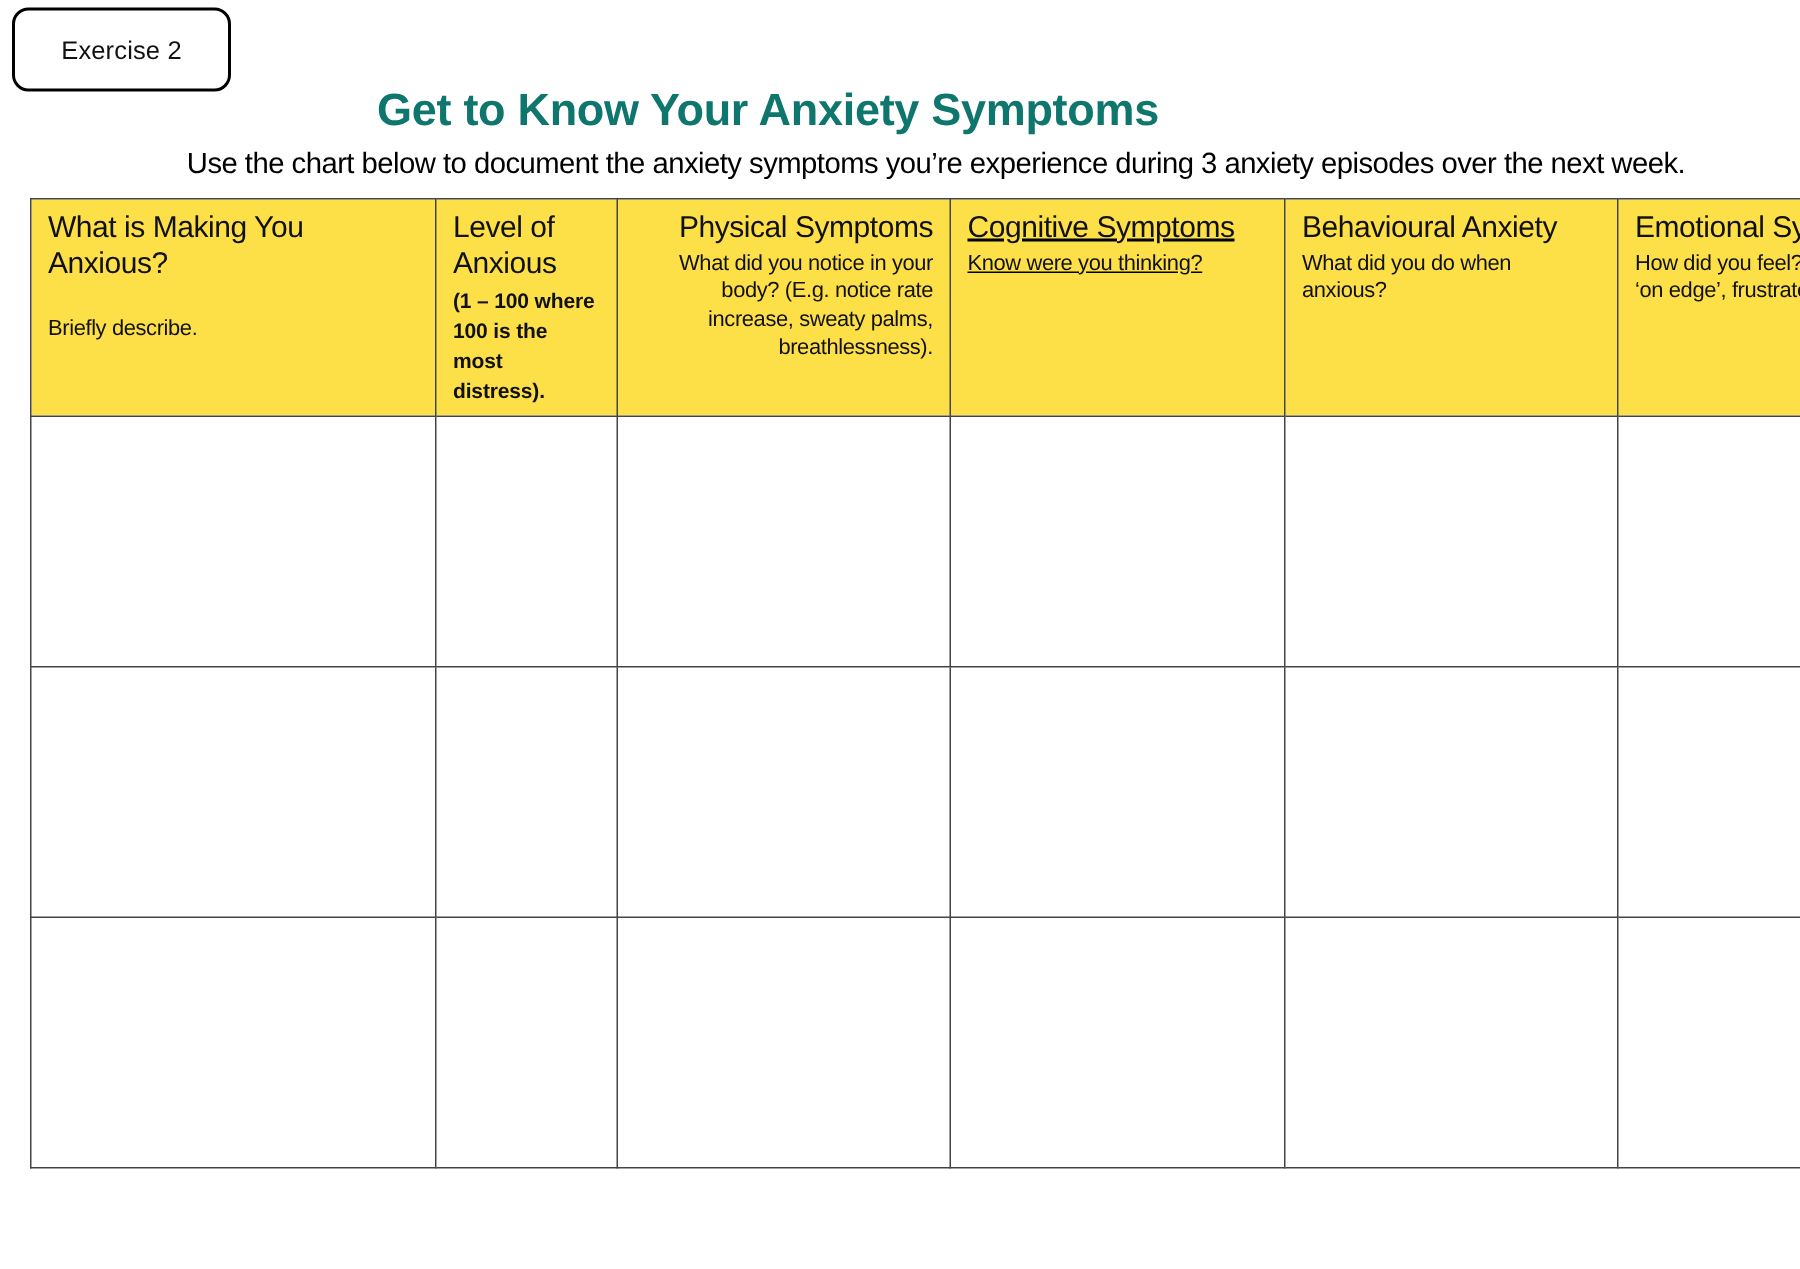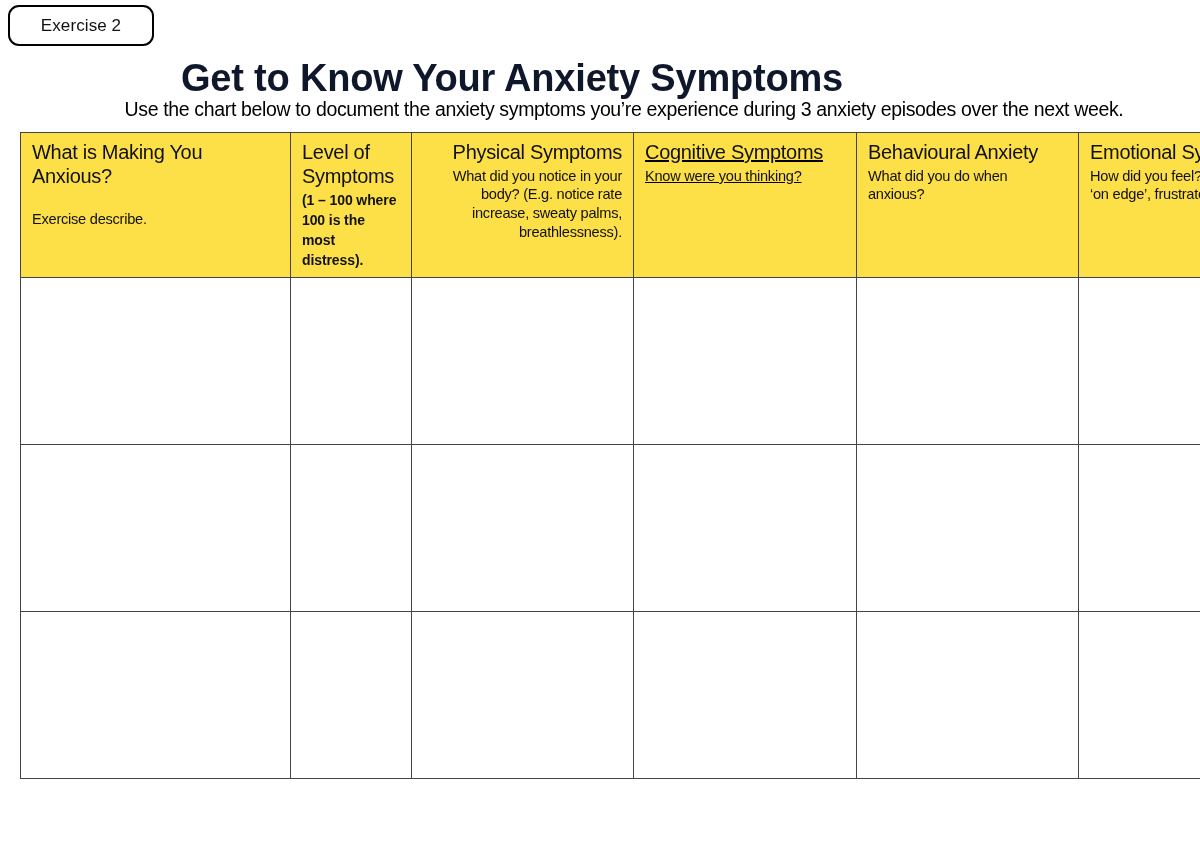--- a/index.html
+++ b/index.html
@@ -15,21 +15,21 @@
     color: #000000;
     overflow: hidden;
   }
 
   
   #exercise-badge {
     position: absolute;
     left: 8px;
     top: 5px;
     width: 146px;
-    height: 41px;
+    height: 56px;
     box-sizing: border-box;
     border: 2px solid #000000;
     border-radius: 11px;
     background: #ffffff;
     display: flex;
     align-items: center;
     justify-content: center;
   }
   #exercise-badge .badge-label {
     font-size: 17px;
@@ -38,25 +38,25 @@
     color: #111111;
   }
 
   
   #doc-title {
     position: absolute;
     left: 0;
     top: 58px;
     width: 1024px;
     text-align: center;
-    font-size: 38px;
+    font-size: 30px;
     font-weight: bold;
     letter-spacing: -0.2px;
     line-height: 1.08;
-    color: #0f172a;
+    color: #0f766e;
   }
   #doc-subtitle {
     position: absolute;
     left: 0;
     top: 99px;
     width: 1200px;
     text-align: center;
     font-size: 19.5px;
     line-height: 1.1;
     letter-spacing: -0.35px;
@@ -128,24 +128,24 @@
 </div>
 
 <div id="doc-title">Get to Know Your Anxiety Symptoms</div>
 <div id="doc-subtitle">Use the chart below to document the anxiety symptoms you’re experience during 3 anxiety episodes over the next week.</div>
 
 <table id="symptom-table">
   <thead>
     <tr>
       <td class="col-1">
         <div class="head-main">What is Making You Anxious?</div>
-        <div class="head-sub spaced">Exercise describe.</div>
+        <div class="head-sub spaced">Briefly describe.</div>
       </td>
       <td class="col-2">
-        <div class="head-main">Level of Symptoms</div>
+        <div class="head-main">Level of Anxious</div>
         <div class="head-sub tiny">(1 – 100 where 100 is the most distress).</div>
       </td>
       <td class="col-3">
         <div class="head-main">Physical Symptoms</div>
         <div class="head-sub">What did you notice in your body? (E.g. notice rate increase, sweaty palms, breathlessness).</div>
       </td>
       <td class="col-4">
         <div class="head-main">Cognitive Symptoms</div>
         <div class="head-sub">Know were you thinking?</div>
       </td>

